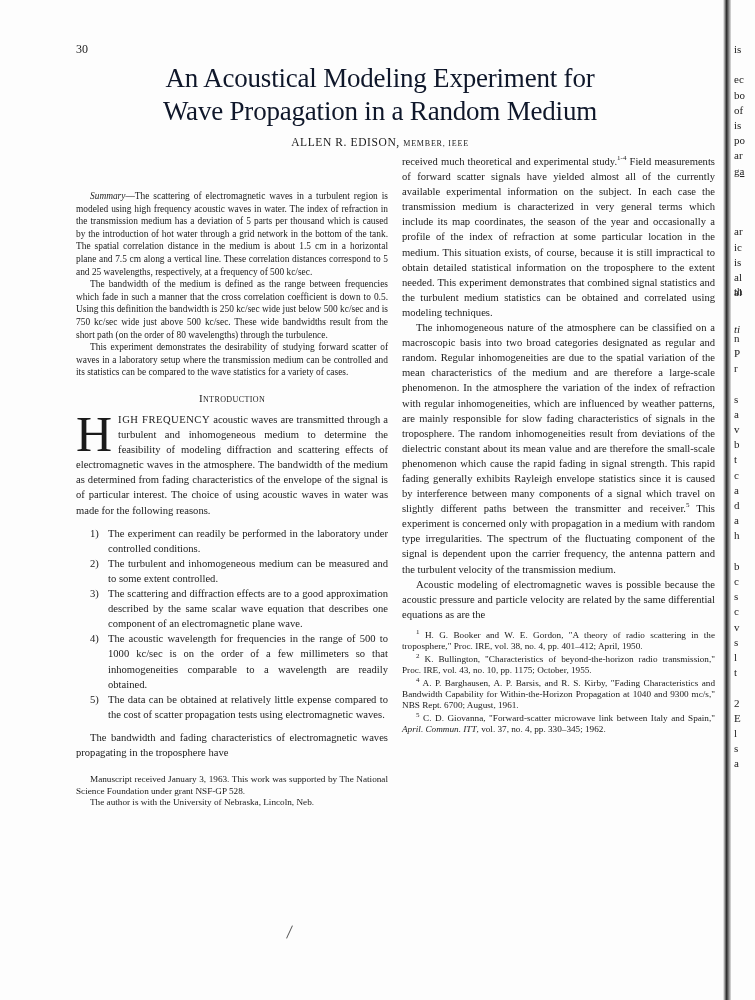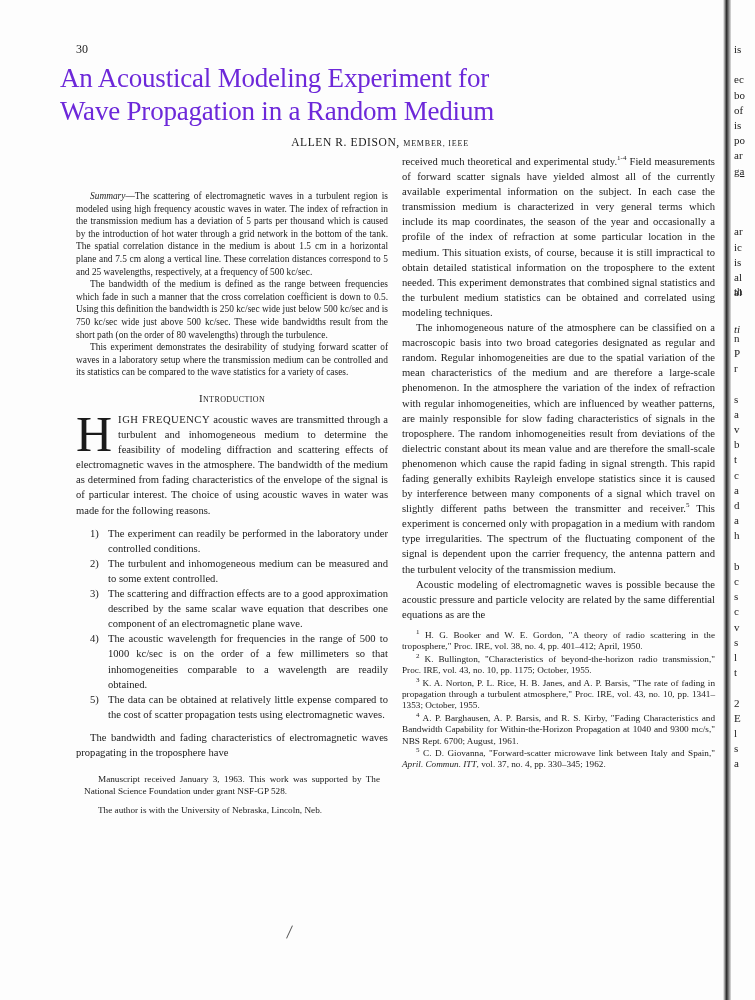--- a/index.html
+++ b/index.html
@@ -8,22 +8,22 @@
     background: #fdfdfd; position: relative;
     font-family: "Liberation Serif", "DejaVu Serif", serif;
     color: #1a1a1a;
   }
   .page-number {
     position: absolute; left: 76px; top: 42px;
     font-size: 12px;
   }
   .title {
     position: absolute; left: 60px; width: 640px; top: 62px;
-    text-align: left; font-size: 27px; line-height: 33px;
-    letter-spacing: -0.2px; color: #6d28d9;
+    text-align: center; font-size: 27px; line-height: 33px;
+    letter-spacing: -0.2px; color: #0f172a;
   }
   .byline {
     position: absolute; left: 60px; width: 640px; top: 136px;
     text-align: center; font-size: 11.5px; letter-spacing: 0.6px;
   }
   .byline .member { font-size: 8px; letter-spacing: 0.8px; }
   .col {
     position: absolute; top: 190px;
     font-size: 10.6px; line-height: 15.1px; text-align: justify;
   }
@@ -43,21 +43,21 @@
     margin: 2px 6px 0 0; font-weight: normal;
     font-family: "Liberation Serif", serif;
   }
   .smallcaps-lead { letter-spacing: 0.5px; }
   ol.reasons { list-style: none; padding: 0; margin: 8px 0 8px 0; }
   ol.reasons li { position: relative; padding-left: 32px; padding-right: 0; }
   ol.reasons li .num { position: absolute; left: 14px; }
   .footnotes-left {
     margin-top: 14px; font-size: 9.2px; line-height: 11.6px;
   }
-  .footnotes-left p { margin: 8px; text-indent: 14px; }
+  .footnotes-left p { margin: 0; text-indent: 14px; }
   .footnotes-right {
     margin-top: 8px; font-size: 9.2px; line-height: 11.4px;
   }
   .footnotes-right p { margin: 0 0 1px 0; text-indent: 14px; }
   sup { font-size: 7px; line-height: 0; }
   .gutter {
     position: absolute; right: 0; top: 0; width: 38px; height: 1000px;
     overflow: hidden;
   }
   .gutter-shadow {
@@ -117,21 +117,20 @@
 <div class="pen-mark"></div>
 
 <div class="col col-right">
   <p style="margin:0"><span>received much theoretical and experimental study.</span><sup>1-4</sup><span> Field measurements of forward scatter signals have yielded almost all of the currently available experimental information on the subject. In each case the transmission medium is characterized in very general terms which include its map coordinates, the season of the year and occasionally a profile of the index of refraction at some particular location in the medium. This situation exists, of course, because it is still impractical to obtain detailed statistical information on the troposphere to the extent needed. This experiment demonstrates that combined signal statistics and the turbulent medium statistics can be obtained and correlated using modeling techniques.</span></p>
   <p class="body-p"><span>The inhomogeneous nature of the atmosphere can be classified on a macroscopic basis into two broad categories designated as regular and random. Regular inhomogeneities are due to the spatial variation of the mean characteristics of the medium and are therefore a large-scale phenomenon. In the atmosphere the variation of the index of refraction with regular inhomogeneities, which are influenced by weather patterns, are mainly responsible for slow fading characteristics of signals in the troposphere. The random inhomogeneities result from deviations of the dielectric constant about its mean value and are therefore the small-scale phenomenon which cause the rapid fading in signal strength. This rapid fading generally exhibits Rayleigh envelope statistics since it is caused by interference between many components of a signal which travel on slightly different paths between the transmitter and receiver.</span><sup>5</sup><span> This experiment is concerned only with propagation in a medium with random type irregularities. The spectrum of the fluctuating component of the signal is dependent upon the carrier frequency, the antenna pattern and the turbulent velocity of the transmission medium.</span></p>
   <p class="body-p">Acoustic modeling of electromagnetic waves is possible because the acoustic pressure and particle velocity are related by the same differential equations as are the</p>
 
   <div class="footnotes-right">
     <p><sup>1</sup> <span>H. G. Booker and W. E. Gordon, "A theory of radio scattering in the troposphere," Proc. IRE, vol. 38, no. 4, pp. 401–412; April, 1950.</span></p>
     <p><sup>2</sup> <span>K. Bullington, "Characteristics of beyond-the-horizon radio transmission," Proc. IRE, vol. 43, no. 10, pp. 1175; October, 1955.</span></p>
-    <p><sup>3</sup> <span>K. A. Norton, P. L. Rice, H. B. Janes, and A. P. Barsis, "The rate of fading in propagation through a turbulent atmosphere," Proc. IRE, vol. 43, no. 10, pp. 1341–1353; October, 1955.</span></p>
     <p><sup>4</sup> <span>A. P. Barghausen, A. P. Barsis, and R. S. Kirby, "Fading Characteristics and Bandwidth Capability for Within-the-Horizon Propagation at 1040 and 9300 mc/s," NBS Rept. 6700; August, 1961.</span></p>
     <p><sup>5</sup> <span>C. D. Giovanna, "Forward-scatter microwave link between Italy and Spain," </span><i>April. Commun. ITT</i><span>, vol. 37, no. 4, pp. 330–345; 1962.</span></p>
   </div>
 </div>
 
 <div class="gutter">
   <div class="gutter-shadow"></div>
   <div id="gutter-frags">
       <div class="gutter-frag" style="top: 42px;">is</div>
       <div class="gutter-frag" style="top: 72.4px;">ec</div>

